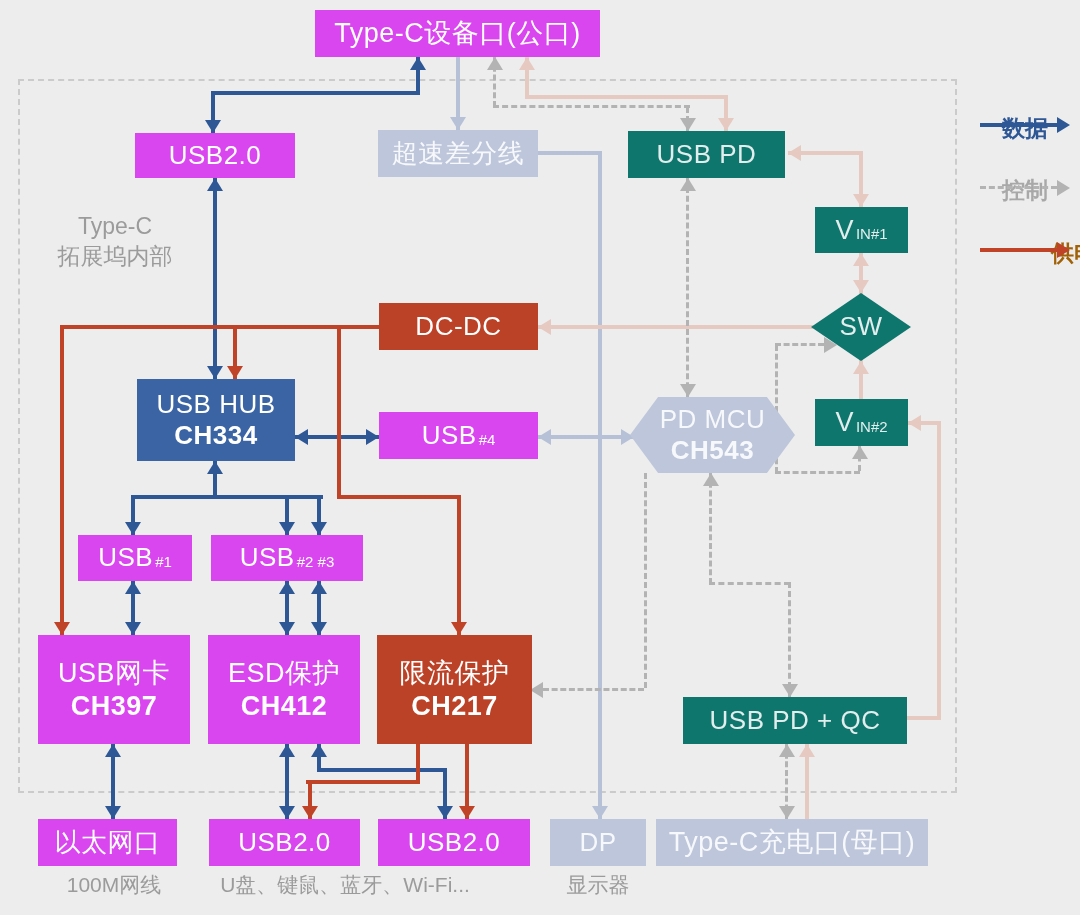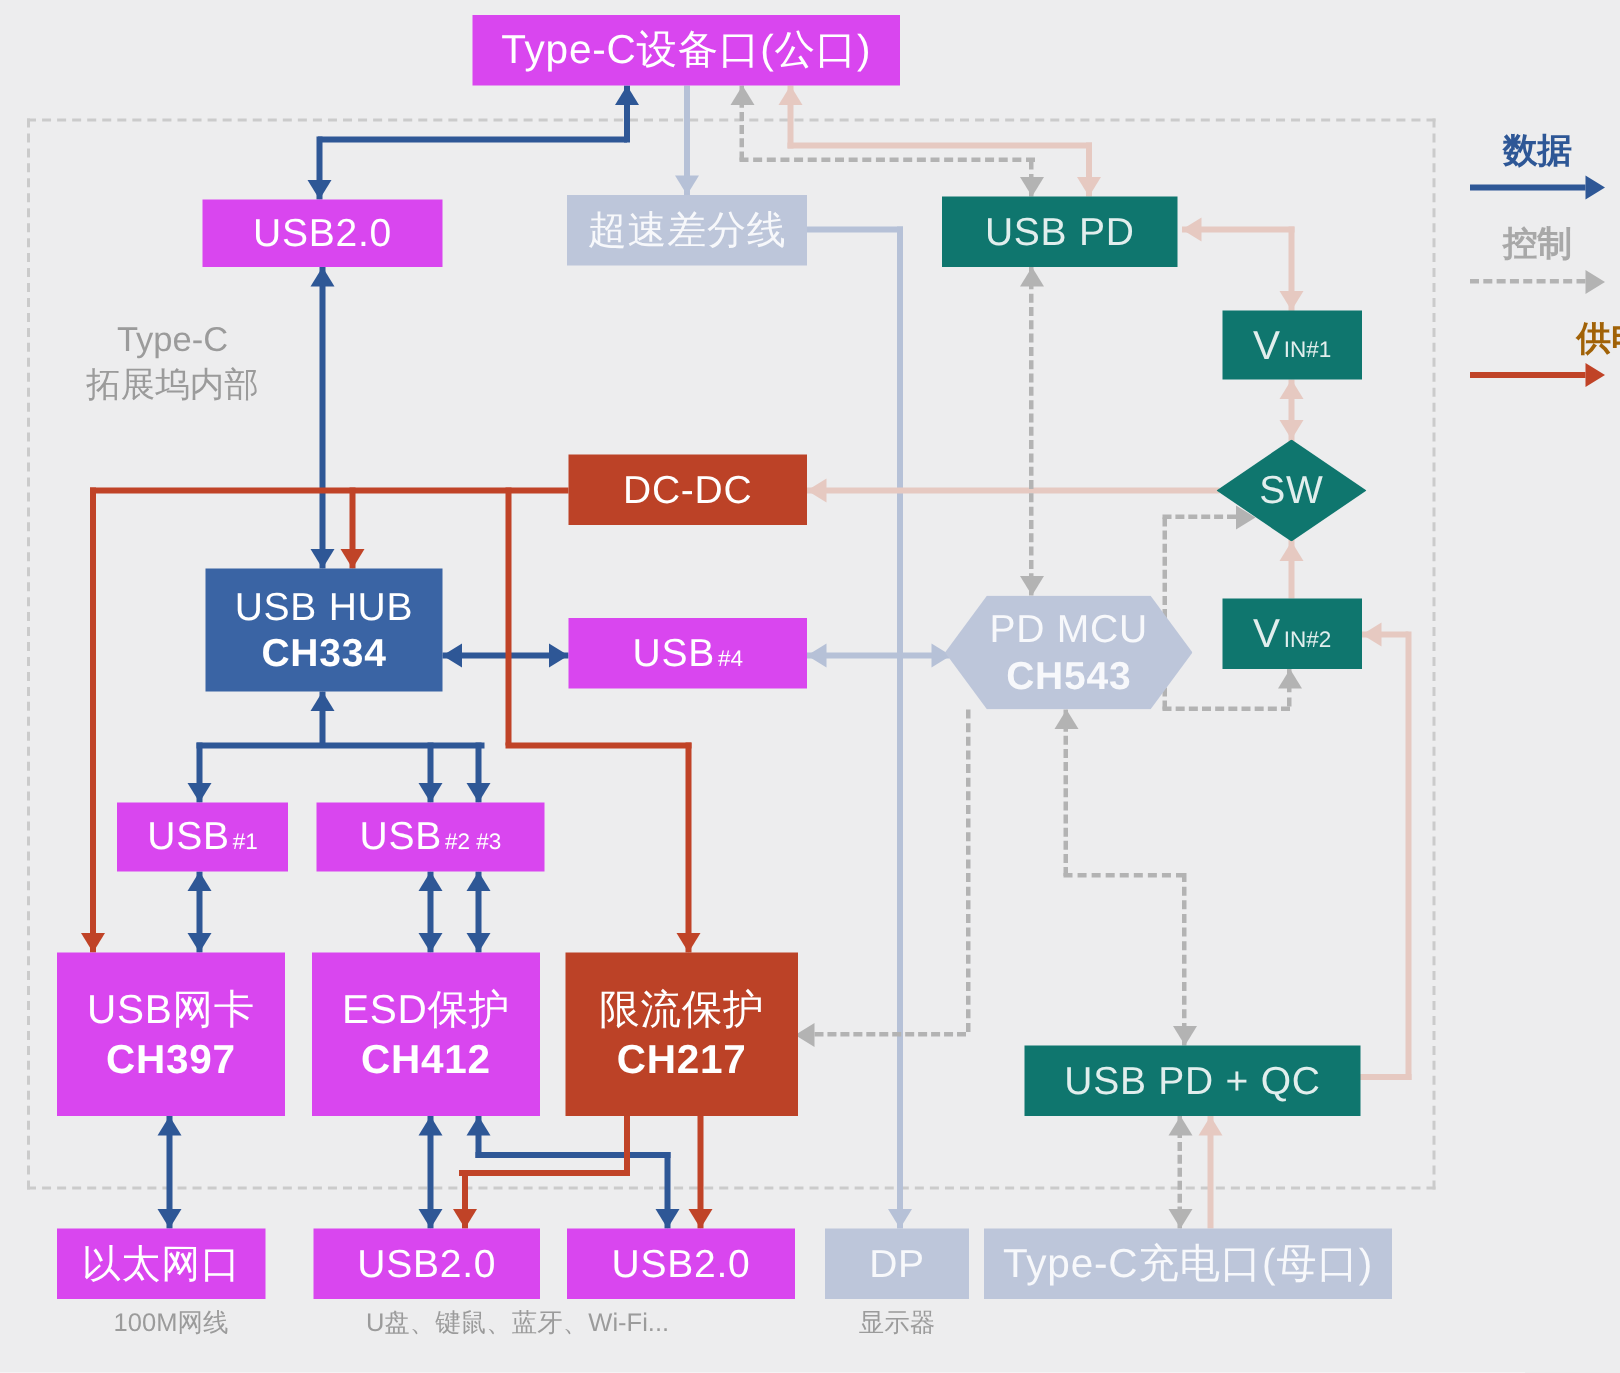--- a/index.html
+++ b/index.html
@@ -29,23 +29,23 @@
   .dv { position: absolute; width: 0; border-left: 3px dashed #B3B3B3; }
 
   .tri { position: absolute; width: 0; height: 0; }
   .tri.up    { border-left: 8px solid transparent; border-right: 8px solid transparent; border-bottom: 13px solid; }
   .tri.down  { border-left: 8px solid transparent; border-right: 8px solid transparent; border-top: 13px solid; }
   .tri.left  { border-top: 8px solid transparent; border-bottom: 8px solid transparent; border-right: 13px solid; }
   .tri.right { border-top: 8px solid transparent; border-bottom: 8px solid transparent; border-left: 13px solid; }
   .kb { color: #2E5796; } .kf { color: #B6C1D7; } .kp { color: #E6C9C1; }
   .kr { color: #C04327; } .kg { color: #B3B3B3; }
 
-  .cap { position: absolute; color: #9B9B9B; font-size: 17px; text-align: center; line-height: 1.3; }
+  .cap { position: absolute; color: #9B9B9B; font-size: 21px; text-align: center; line-height: 1.3; }
   .innerlab { font-size: 23px; }
-  .lg { position: absolute; width: 100px; text-align: center; font-weight: bold; font-size: 23px; }
+  .lg { position: absolute; width: 100px; text-align: center; font-weight: bold; font-size: 23px; margin-top: 28px; }
 </style>
 </head>
 <body>
 
 <div class="stage">
 
   <div class="frame"></div>
 
   <div class="v c-blue" style="left:416px;top:57px;height:38px"></div>
   <div class="h c-blue" style="left:212px;top:91px;width:206px"></div>

